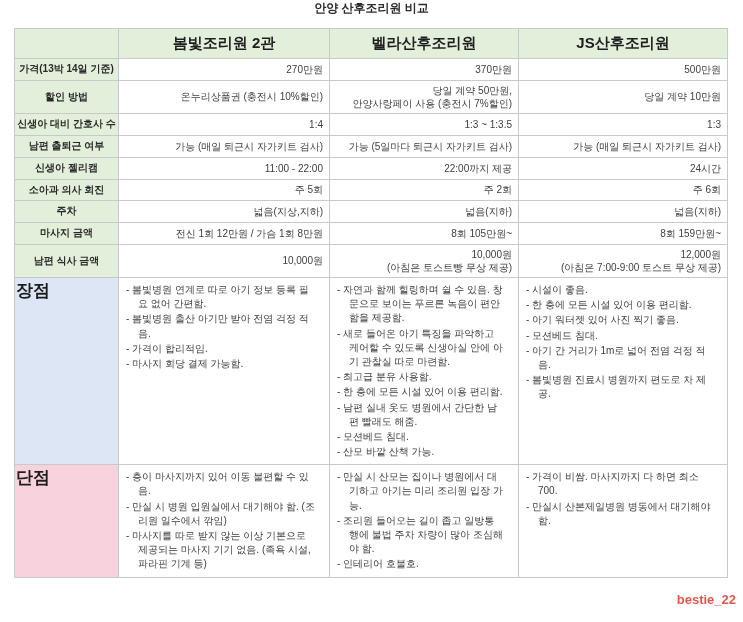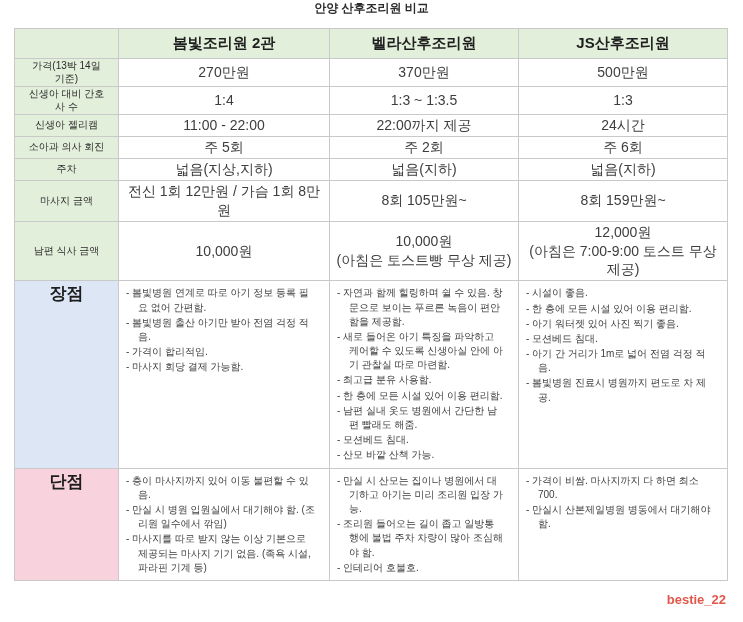--- a/index.html
+++ b/index.html
@@ -20,41 +20,41 @@
   col.c-1{width:211px;}
   col.c-2{width:189px;}
   col.c-3{width:209px;}
   th,td{border:1px solid var(--border_gray,#c9c9c9);overflow:hidden;}
   th{
     background:var(--header_green,#e2efda);
     font-size:15px;font-weight:700;color:#1e1e1e;height:27px;text-align:center;
   }
   td.label{
     background:var(--header_green,#e2efda);
-    font-size:10px;font-weight:400;color:#2a2a2a;text-align:center;
-    vertical-align:middle;padding:1px 12px;line-height:1.25;
+    font-size:10px;font-weight:700;color:#2a2a2a;text-align:center;
+    vertical-align:middle;padding:1px 0;line-height:1.25;
   }
   td.val{
-    font-size:14px;text-align:center;vertical-align:middle;
+    font-size:10px;text-align:right;vertical-align:middle;
     white-space:pre-line;padding:1px 6px;line-height:1.35;color:#3d3d3d;
   }
   td.big-label{
-    font-size:17px;font-weight:700;color:#1e1e1e;text-align:center;
+    font-size:17px;font-weight:700;color:#1e1e1e;text-align:left;
     vertical-align:top;
   }
   td.pros-bg{background:var(--pros_blue,#dce6f5);}
   td.cons-bg{background:var(--cons_pink,#f8d2dc);}
   td.list{
     vertical-align:top;text-align:left;font-size:10px;line-height:1.42;
     padding:5px 14px 4px 7px;color:#3d3d3d;
   }
   .li{padding-left:12px;text-indent:-12px;margin-bottom:1px;}
   .li::before{content:"- ";}
   .watermark{
-    position:absolute;top:592px;right:17px;
+    position:absolute;top:592px;right:7px;
     font-size:13px;font-weight:700;color:var(--watermark_red,#e2574b);
   }
 </style>
 </head>
 <body>
 
 <div class="title">안양 산후조리원 비교</div>
 
 <table>
   <colgroup>
@@ -70,25 +70,38 @@
       <th>벨라산후조리원</th>
       <th>JS산후조리원</th>
     </tr>
 
     <tr style="height:22px">
       <td class="label">가격(13박 14일 기준)</td>
       <td class="val">270만원</td>
       <td class="val">370만원</td>
       <td class="val">500만원</td>
     </tr>
+    <tr style="height:33px">
+      <td class="label">할인 방법</td>
+      <td class="val">온누리상품권 (충전시 10%할인)</td>
+      <td class="val">당일 계약 50만원,
+안양사랑페이 사용 (충전시 7%할인)</td>
+      <td class="val">당일 계약 10만원</td>
+    </tr>
     <tr style="height:22px">
       <td class="label">신생아 대비 간호사 수</td>
       <td class="val">1:4</td>
       <td class="val">1:3 ~ 1:3.5</td>
       <td class="val">1:3</td>
+    </tr>
+    <tr style="height:22px">
+      <td class="label">남편 출퇴근 여부</td>
+      <td class="val">가능 (매일 퇴근시 자가키트 검사)</td>
+      <td class="val">가능 (5일마다 퇴근시 자가키트 검사)</td>
+      <td class="val">가능 (매일 퇴근시 자가키트 검사)</td>
     </tr>
     <tr style="height:22px">
       <td class="label">신생아 젤리캠</td>
       <td class="val">11:00 - 22:00</td>
       <td class="val">22:00까지 제공</td>
       <td class="val">24시간</td>
     </tr>
     <tr style="height:21px">
       <td class="label">소아과 의사 회진</td>
       <td class="val">주 5회</td>

